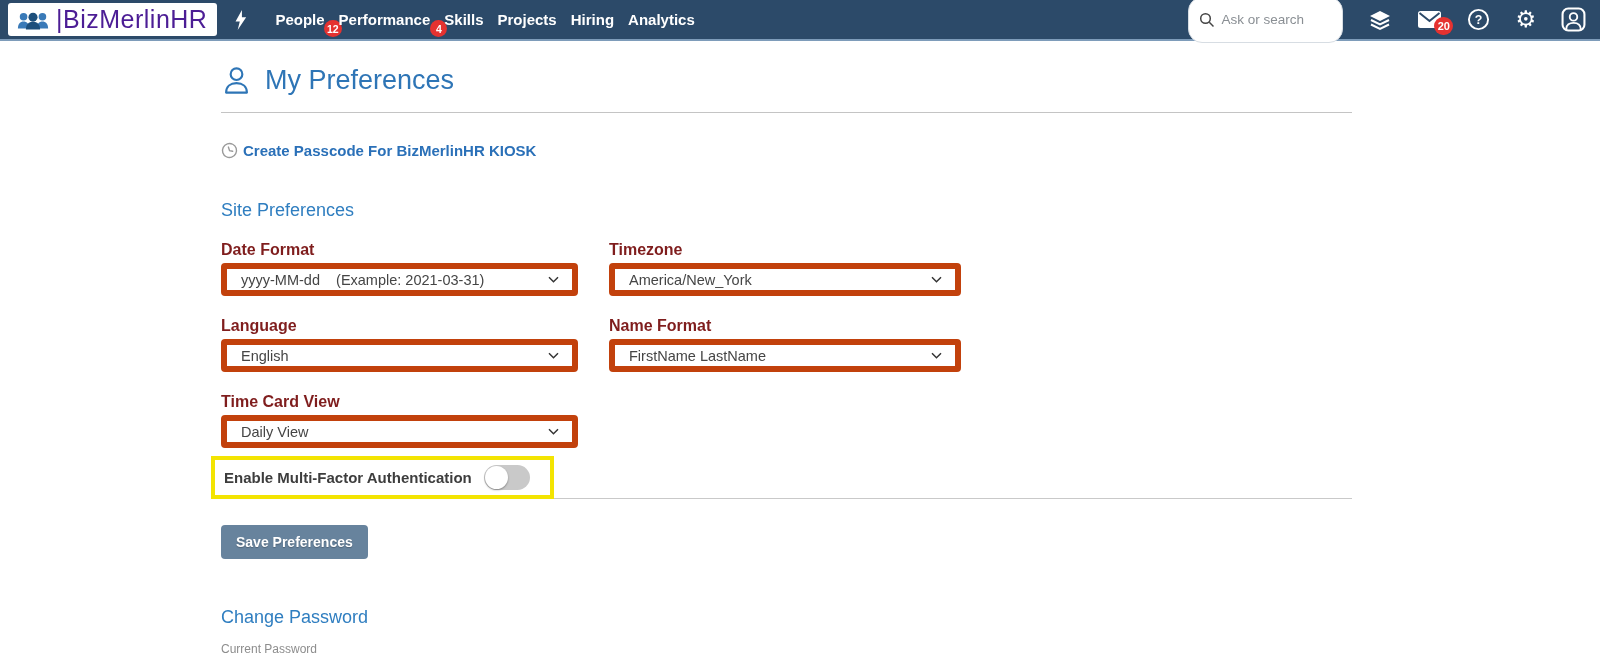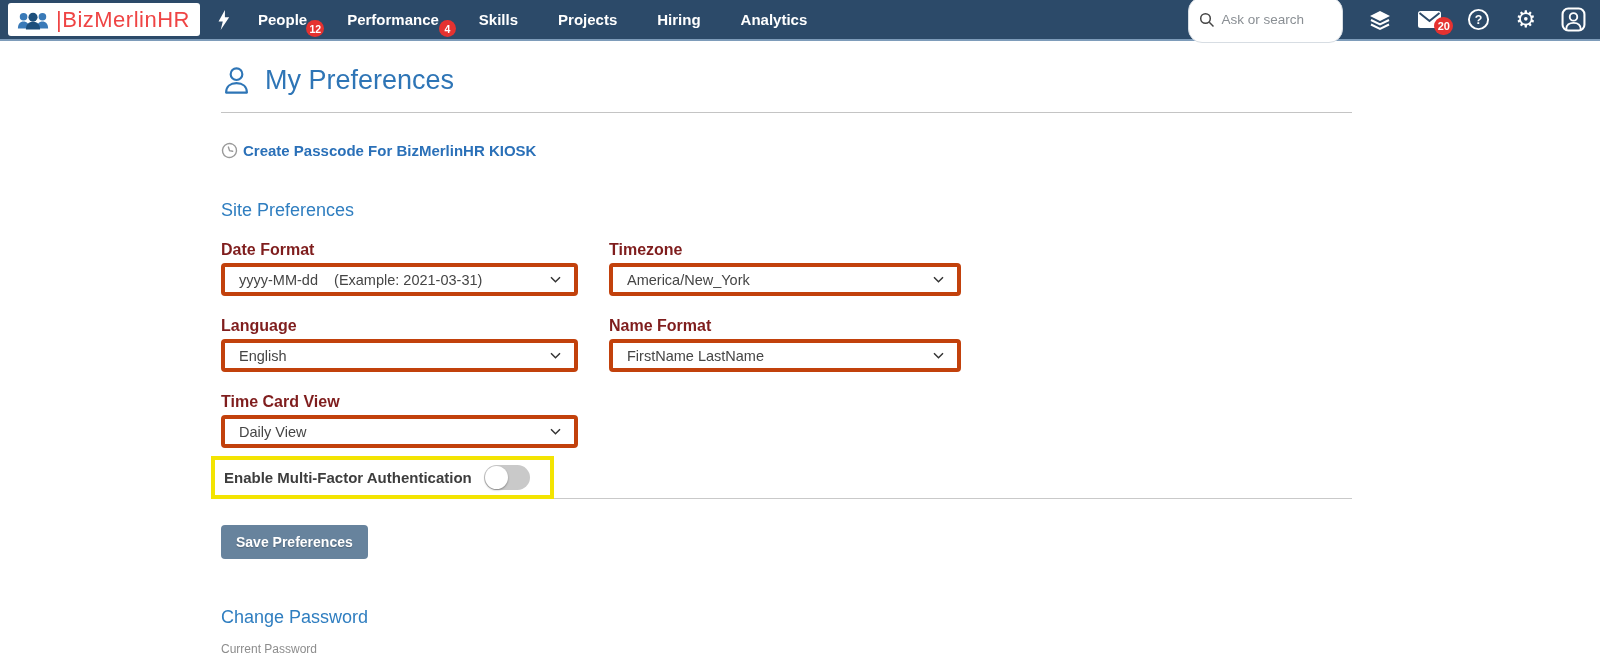--- a/index.html
+++ b/index.html
@@ -4,23 +4,23 @@
 <style>
   * { box-sizing: border-box; margin: 0; padding: 0; }
   html,body { width:1600px; height:657px; background:#fff; overflow:hidden;
               font-family:"Liberation Sans", sans-serif; }
 
   
   .navbar { display:flex; align-items:center; height:41px; background:#2c4a69;
             border-bottom:2px solid #7e9cba; padding-left:8px; }
   .brand-box { display:flex; align-items:center; gap:6px; background:#fff;
                border-radius:3px; height:33px; padding:0 10px 0 8px; cursor:pointer; }
-  .brand-text { color:#ef4444; font-size:22px; letter-spacing:0.5px; white-space:nowrap; }
+  .brand-text { color:#4c1d95; font-size:25px; letter-spacing:0.5px; white-space:nowrap; }
   .flash { margin-left:15px; display:flex; align-items:center; cursor:pointer; }
-  .menu { display:flex; align-items:center; margin-left:26px; gap:40px; }
+  .menu { display:flex; align-items:center; margin-left:26px; gap:14px; }
   .menu-item { position:relative; color:#fff; font-size:15px; font-weight:bold;
                cursor:pointer; white-space:nowrap; }
   .nav-badge { position:absolute; right:-17px; bottom:-9px; min-width:17px; height:17px;
                background:#e53230; border-radius:50%; color:#fff; font-size:10.5px;
                font-weight:bold; display:flex; align-items:center; justify-content:center;
                padding:0 2px; border:1px solid #fff0; }
   .nav-right { margin-left:auto; display:flex; align-items:center; gap:25px;
                margin-right:14px; }
   .searchbox { display:flex; align-items:center; gap:6px; background:#fff;
                border-radius:14px; height:46px; width:155px; padding:0 10px;
@@ -45,21 +45,21 @@
   .kiosk-link { display:flex; align-items:center; gap:5px; margin-top:29px;
                 color:#2a70b8; font-size:15px; font-weight:bold; cursor:pointer; }
   .clock-svg { transform:rotate(-18deg); }
 
   .section-heading { color:#2f7ec0; font-size:18px; font-weight:normal; margin-top:41px; }
 
   .fields-grid { display:grid; grid-template-columns:357px 352px; column-gap:31px;
                  row-gap:21px; margin-top:20px; }
   .field label { display:block; color:#7f1d1d; font-size:16px; margin-bottom:4px;font-weight:bold; }
   .select-box { display:flex; align-items:center; justify-content:space-between;
-                height:33px; border:4px solid #c2410c; border-radius:4px;
+                height:33px; border:6px solid #c2410c; border-radius:4px;
                 padding:0 12px 0 14px; cursor:pointer; background:#fff; }
   .select-value { color:#454545; font-size:14.5px; white-space:pre; }
 
   .mfa-row { display:flex; align-items:flex-end; margin-top:8px; }
   .mfa-box { display:inline-flex; align-items:center; gap:12px;
              border:4px solid #f3e402; padding:5px 20px 5px 9px; margin-left:-10px;
              background:#fff; }
   .mfa-label { color:#3d3d3d; font-size:15px; font-weight:bold; white-space:nowrap; }
   .toggle { position:relative; width:46px; height:25px; background:#c9c9c9;
             border-radius:13px; cursor:pointer; flex:none; }

